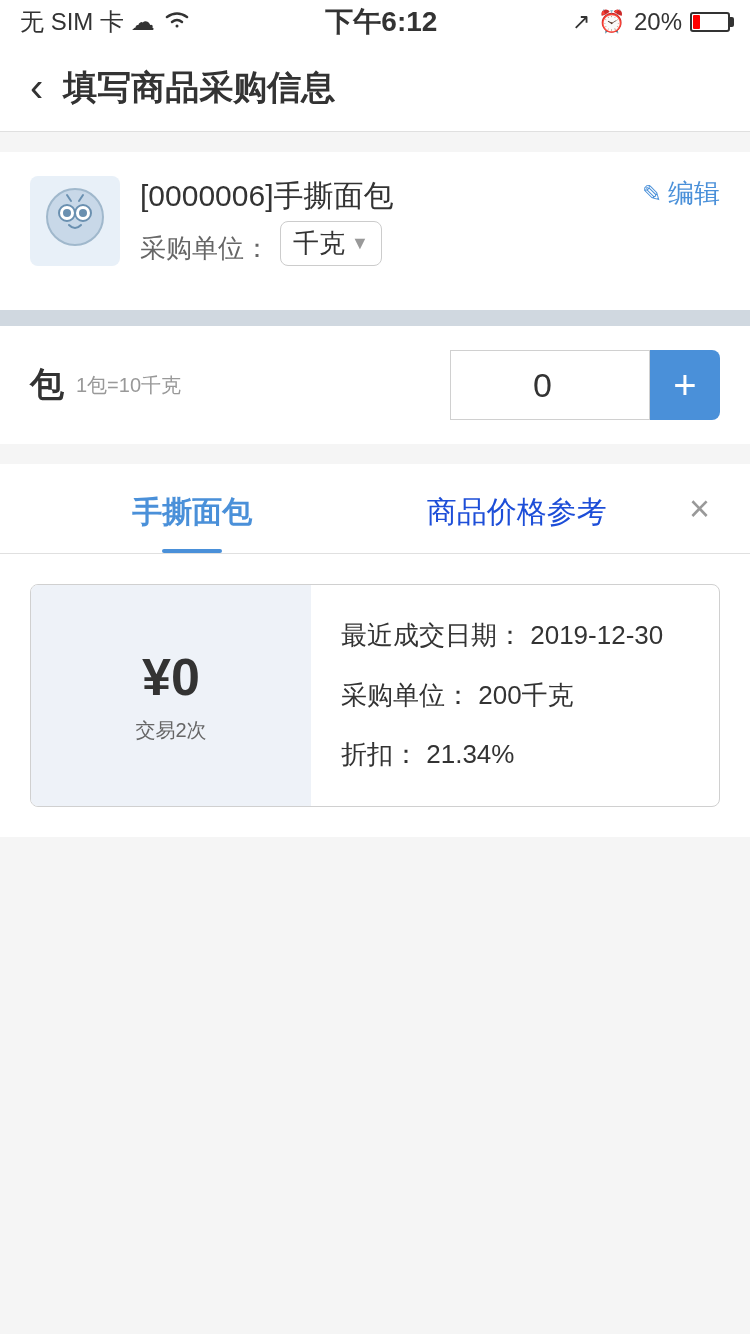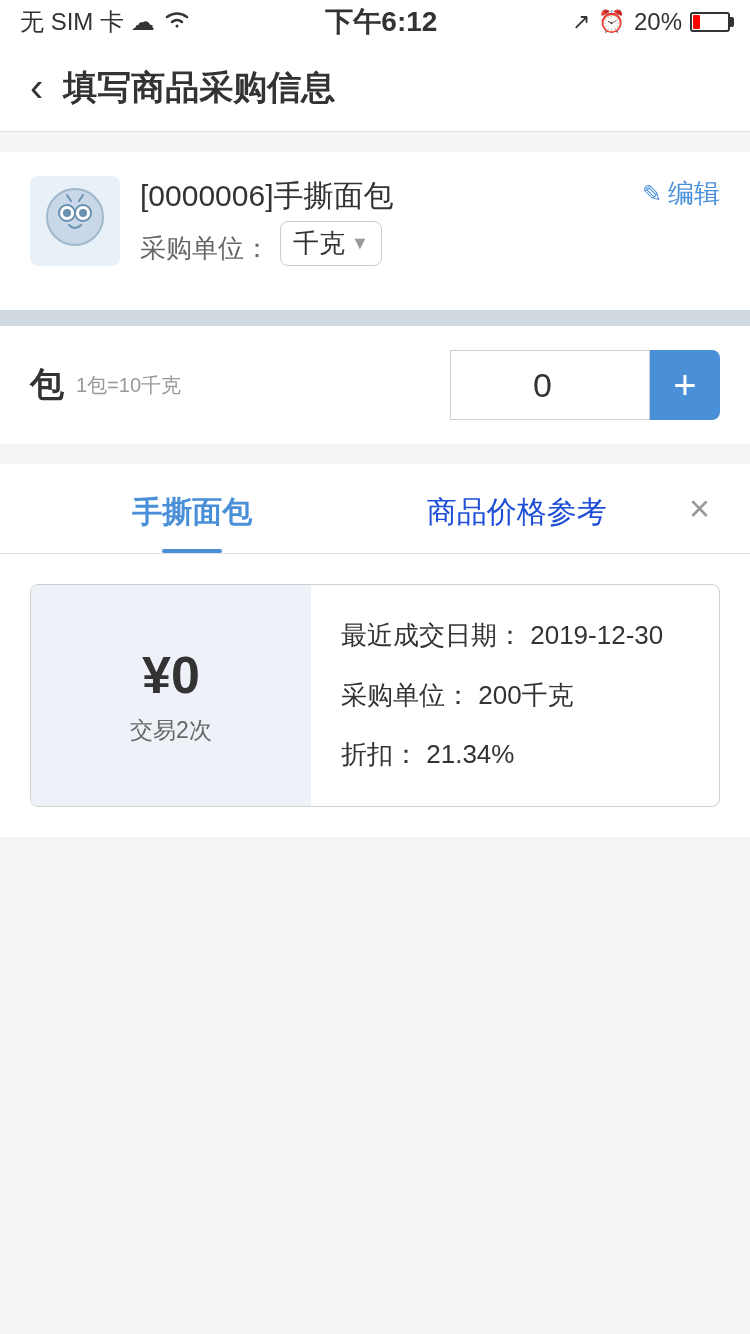--- a/index.html
+++ b/index.html
@@ -314,21 +314,21 @@
       align-items: center;
       justify-content: center;
       padding: 40px 20px;
     }
     .history-price {
       font-size: 52px;
       font-weight: 600;
       color: #333;
     }
     .history-transactions {
-      font-size: 23px;
+      font-size: 20px;
       color: #666;
       margin-top: 10px;
     }
     .history-card-right {
       flex: 1;
       padding: 30px 30px;
       display: flex;
       flex-direction: column;
       gap: 18px;
       justify-content: center;

